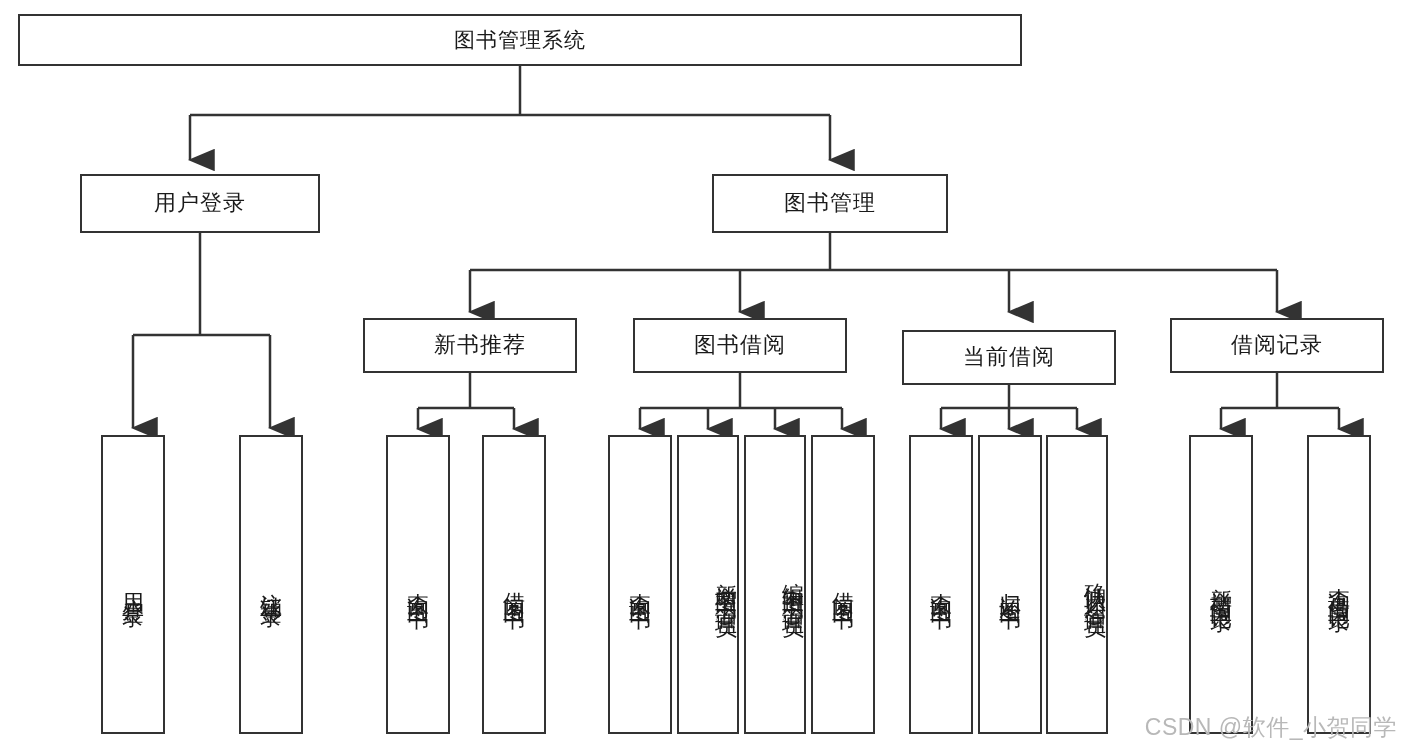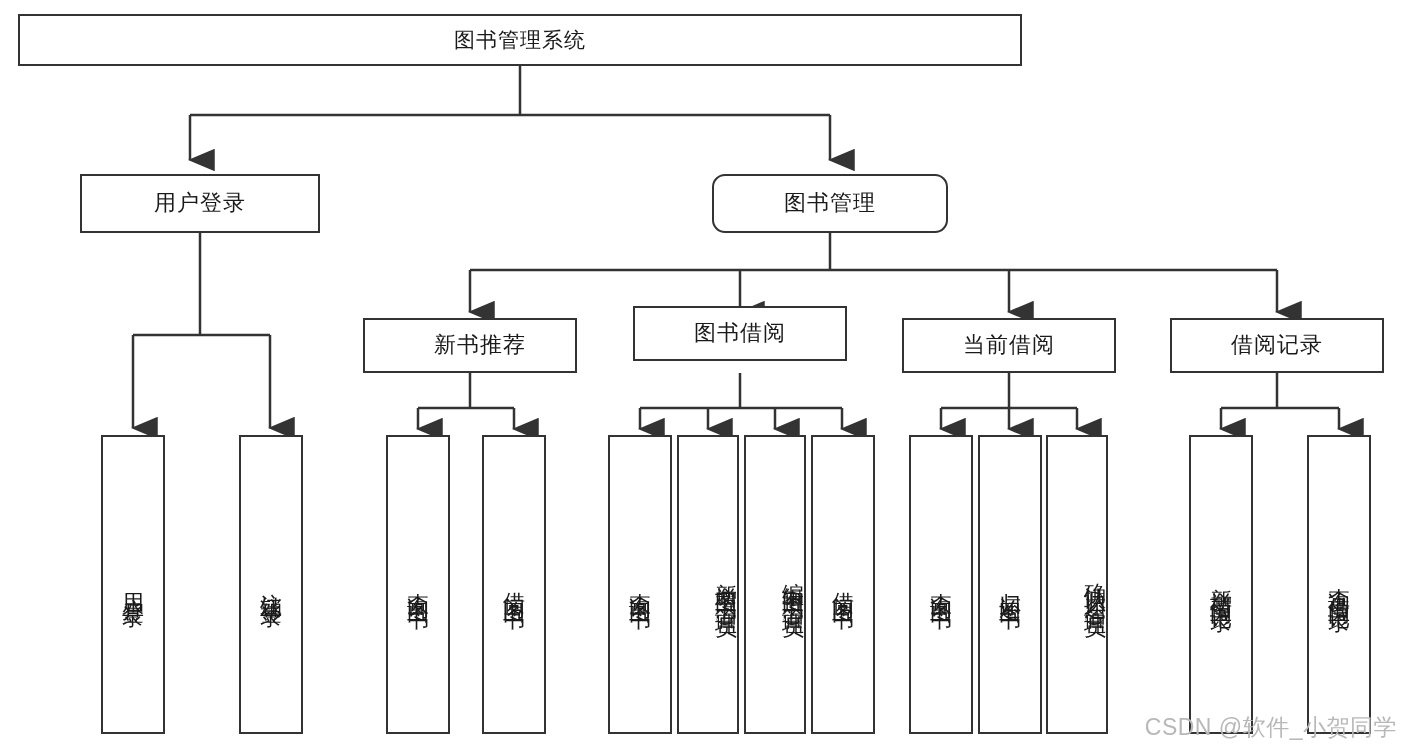--- a/index.html
+++ b/index.html
@@ -118,27 +118,27 @@
     <path d="M 1277 373 L 1277 408" stroke="#333333" stroke-width="2.5" fill="none"></path>
     <path d="M 1221 408 L 1339 408" stroke="#333333" stroke-width="2.5" fill="none"></path>
     <path d="M 1221 408 L 1221 429" stroke="#333333" stroke-width="2.5" fill="none" marker-end="url(#arrow)"></path>
     <path d="M 1339 408 L 1339 429" stroke="#333333" stroke-width="2.5" fill="none" marker-end="url(#arrow)"></path>
   </svg>
 
   <div class="node horiz root" style="left:18px; top:14px; width:1004px; height:52px;">图书管理系统</div>
 
   <div class="node horiz" style="left:80px; top:174px; width:240px; height:59px;">用户登录</div>
 
-  <div class="node horiz" style="left:712px; top:174px; width:236px; height:59px;border-radius:13px;">图书管理</div>
+  <div class="node horiz" style="left:712px; top:174px; width:236px; height:59px;">图书管理</div>
 
   <div class="node horiz" style="left:363px; top:318px; width:214px; height:55px;padding-left:20px;">新书推荐</div>
 
-  <div class="node horiz" style="left:633px; top:306px; width:214px; height:55px;">图书借阅</div>
+  <div class="node horiz" style="left:633px; top:318px; width:214px; height:55px;">图书借阅</div>
 
-  <div class="node horiz" style="left:902px; top:318px; width:214px; height:55px;">当前借阅</div>
+  <div class="node horiz" style="left:902px; top:330px; width:214px; height:55px;">当前借阅</div>
 
   <div class="node horiz" style="left:1170px; top:318px; width:214px; height:55px;">借阅记录</div>
 
   <div class="node vert centered" style="left:101px; top:435px; width:64px; height:299px;">用户登录</div>
 
   <div class="node vert centered" style="left:239px; top:435px; width:64px; height:299px;">注销登录</div>
 
   <div class="node vert centered" style="left:386px; top:435px; width:64px; height:299px;">查询图书</div>
 
   <div class="node vert centered" style="left:482px; top:435px; width:64px; height:299px;">借阅图书</div>

